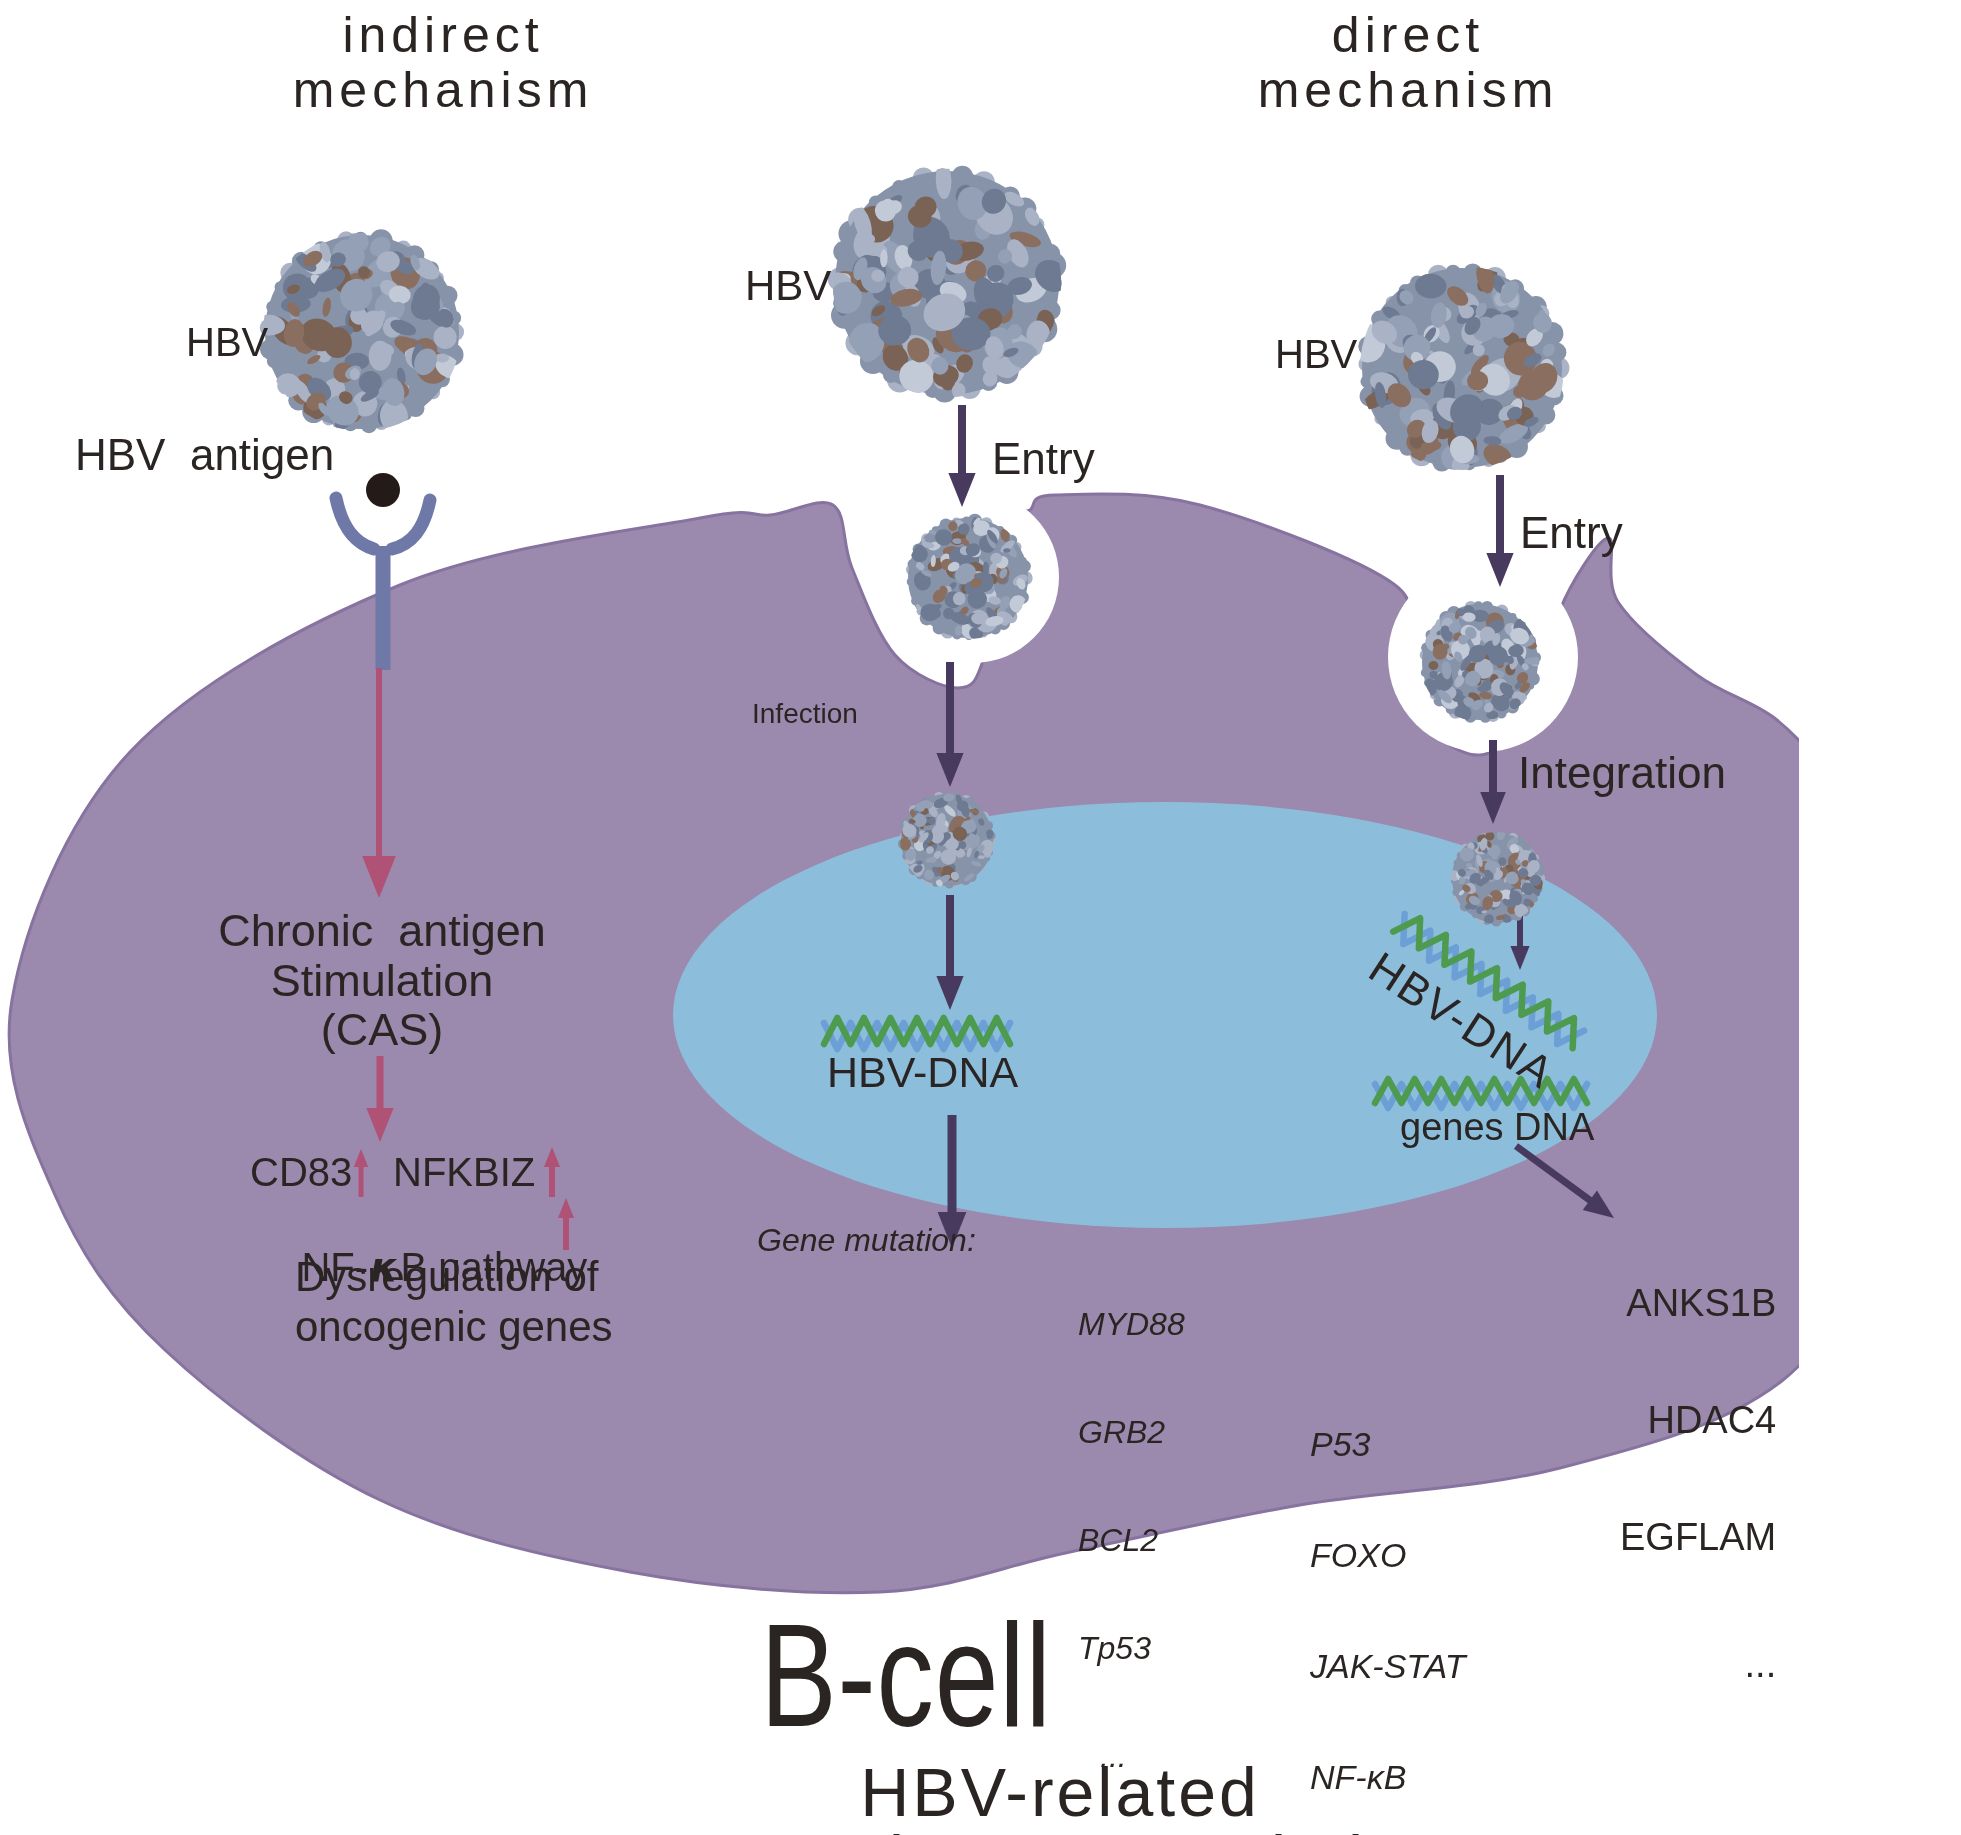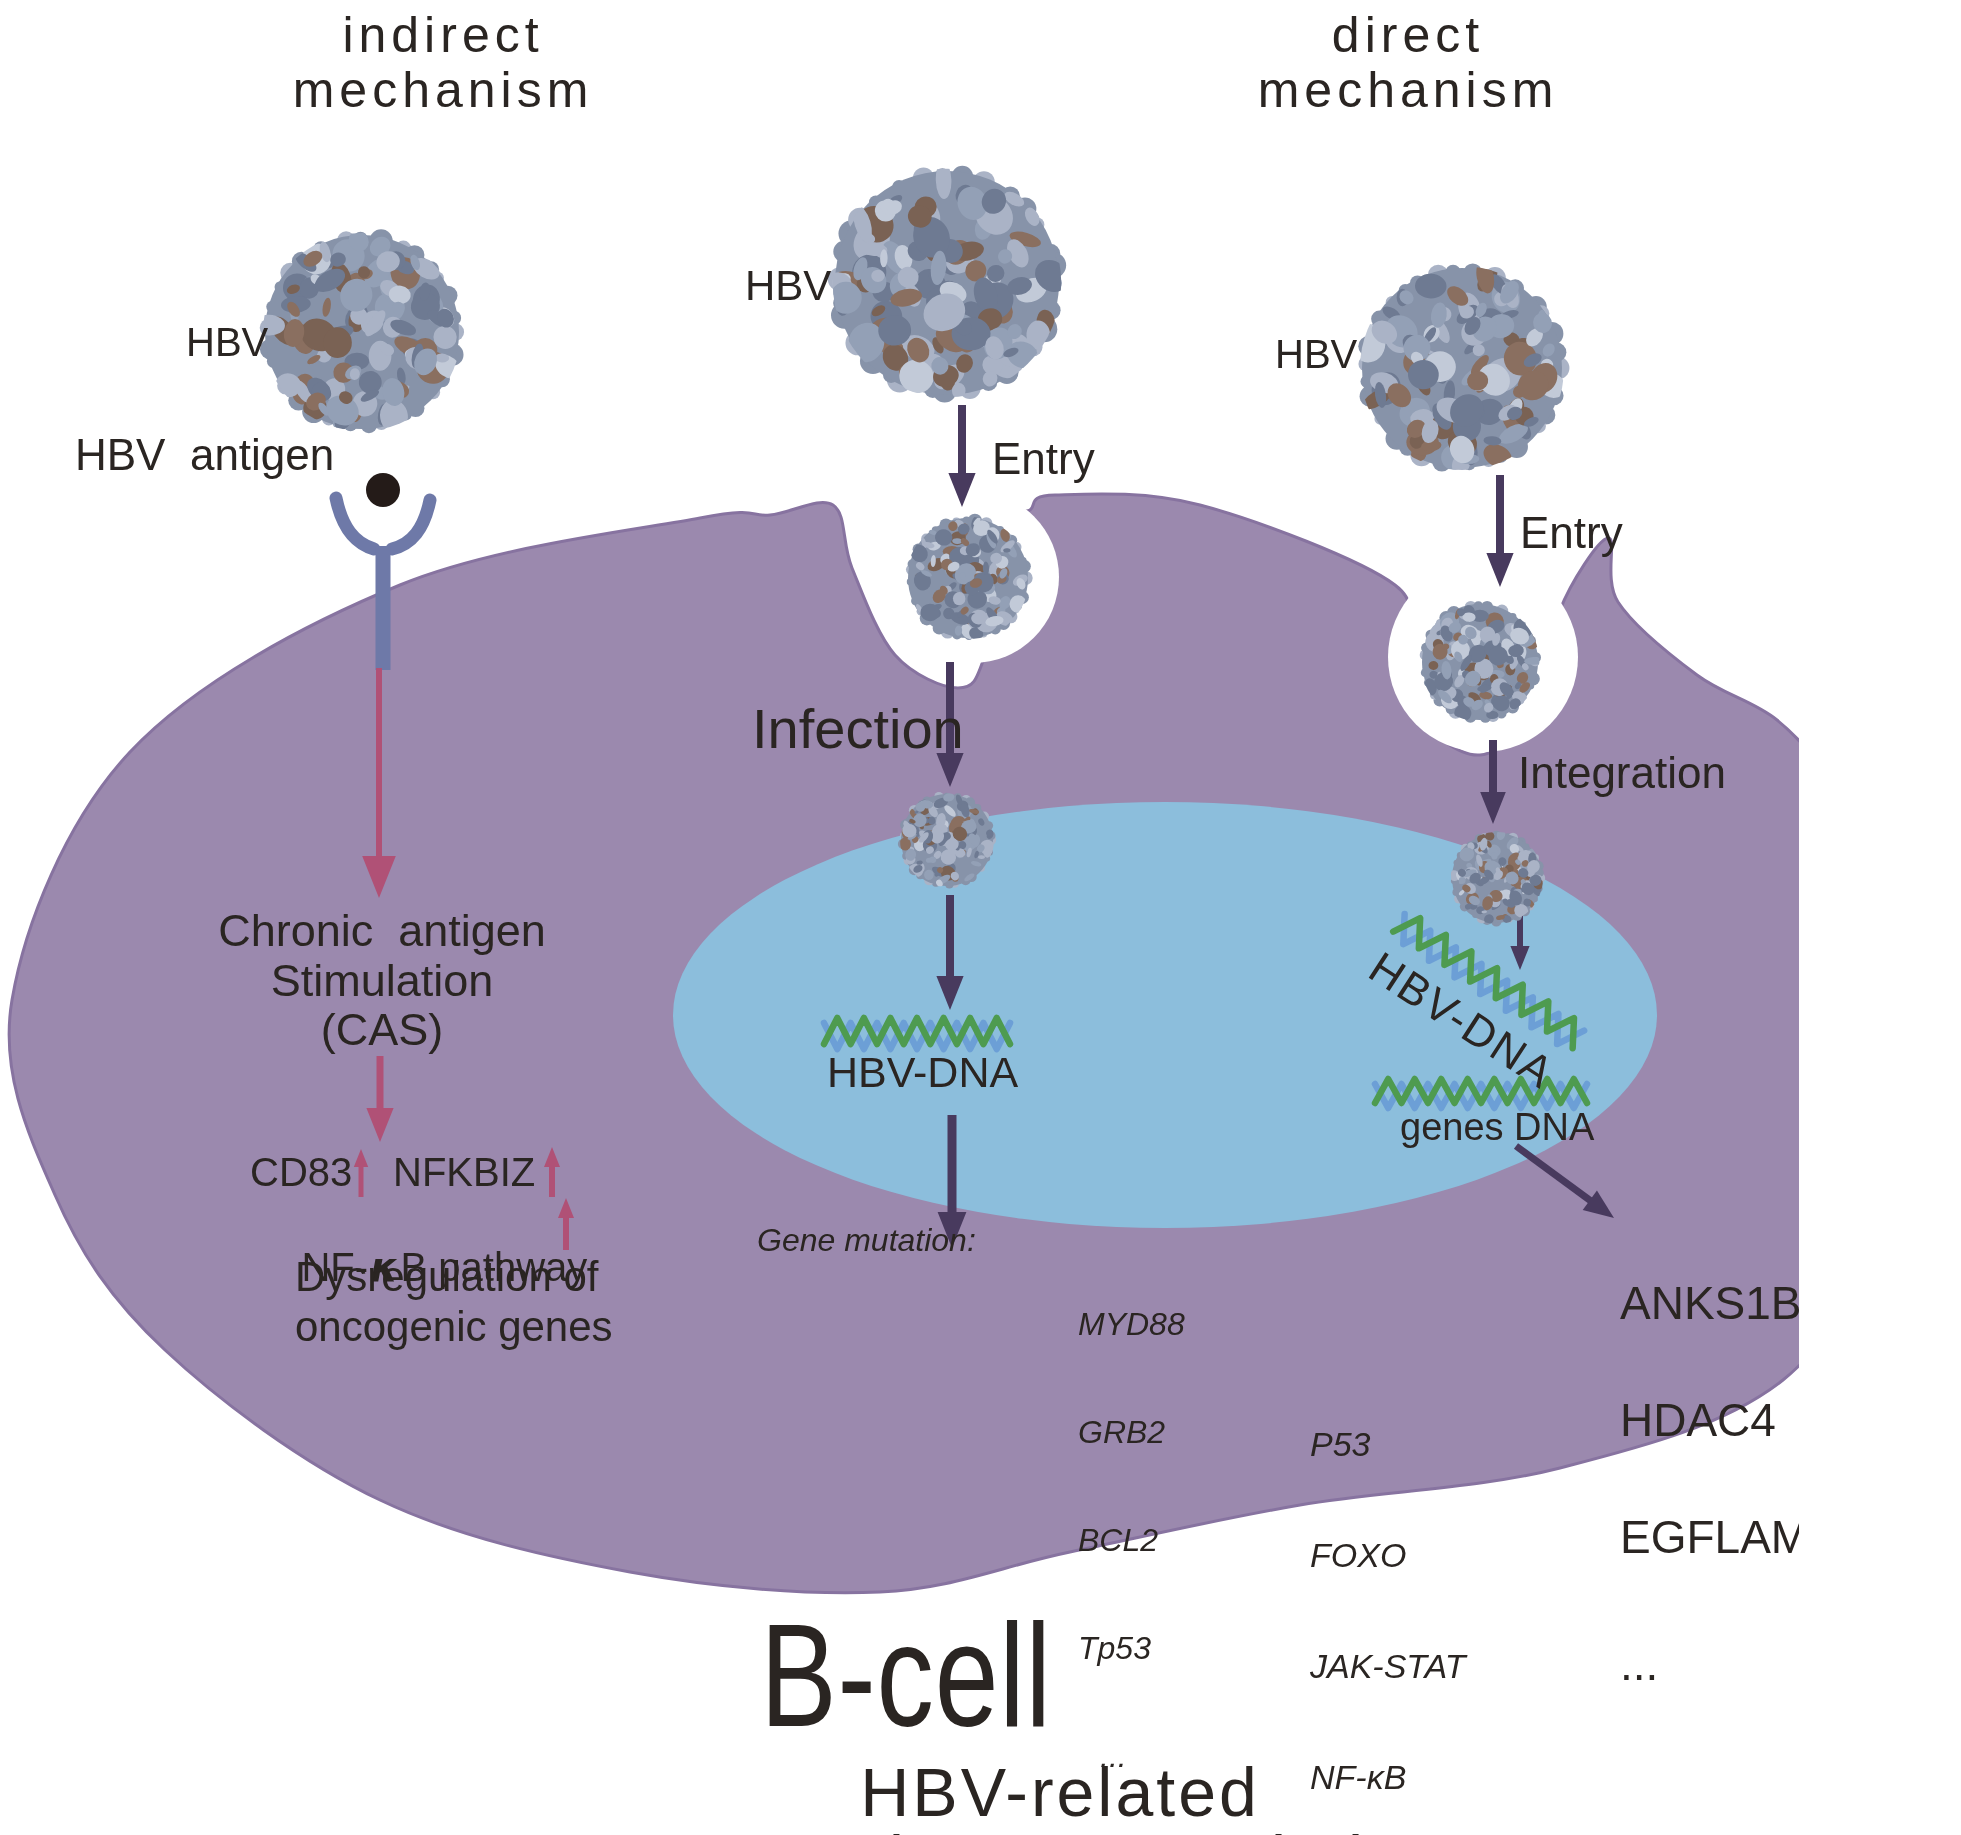--- a/index.html
+++ b/index.html
@@ -1153,21 +1153,21 @@
   <div class="lbl" style="left:250px;top:1150px;font-size:40px;">CD83</div>
   <div class="lbl" style="left:393px;top:1150px;font-size:40px;">NFKBIZ</div>
   <div class="lbl" style="left:257px;top:1200px;font-size:40px;">
     <span>NF-</span><span class="kappa">κ</span><span>B pathway</span>
   </div>
   <div class="lbl" style="left:248px;top:1252px;font-size:42px;line-height:1.18;margin-left:47px;">Dysregulation of
 oncogenic genes</div>
 
   <div class="lbl" style="left:745px;top:262px;font-size:42px;">HBV</div>
   <div class="lbl" style="left:992px;top:434px;font-size:44px;">Entry</div>
-  <div class="lbl" style="left:752px;top:698px;font-size:56px;">Infection</div>
+  <div class="lbl" style="left:752px;top:698px;font-size:28px;">Infection</div>
   <div class="lbl" style="left:827px;top:1048px;font-size:43px;">HBV-DNA</div>
   <div class="lbl" style="left:757px;top:1223px;font-size:32px;font-style:italic;">Gene mutation:</div>
   <div class="lbl italic-list" style="left:1078px;top:1234px;font-size:32px;line-height:36px;">
     <span class="gene-item">MYD88</span>
     <span class="gene-item">GRB2</span>
     <span class="gene-item">BCL2</span>
     <span class="gene-item">Tp53</span>
     <span class="gene-item pad-ellipsis">...</span>
   </div>
   <div class="lbl italic-list" style="left:1310px;top:1352px;font-size:34px;line-height:37px;">
@@ -1176,21 +1176,21 @@
     <span class="gene-item">JAK-STAT</span>
     <span class="gene-item">NF-κB</span>
     
   </div>
 
   <div class="lbl" style="left:1275px;top:332px;font-size:40px;">HBV</div>
   <div class="lbl" style="left:1520px;top:508px;font-size:44px;">Entry</div>
   <div class="lbl" style="left:1518px;top:748px;font-size:44px;">Integration</div>
   <div class="lbl" style="left:1462px;top:1020px;font-size:44px;letter-spacing:2px;transform:translate(-50%,-50%) rotate(33deg);">HBV-DNA</div>
   <div class="lbl" style="left:1400px;top:1106px;font-size:38px;">genes DNA</div>
-  <div class="lbl" style="left:1620px;top:1206px;font-size:46px;line-height:39px;">
+  <div class="lbl" style="left:1620px;top:1206px;font-size:38px;line-height:39px;text-align:right;">
     <span class="gene-item">ANKS1B</span>
     <span class="gene-item">HDAC4</span>
     <span class="gene-item">EGFLAM</span>
     <span class="gene-item" style="margin-top:10px;">...</span>
   </div>
 
   <div id="title-wrap" style="left:906px;top:1602px;">
     <span class="scale">B-cell</span>
   </div>
   <div id="subtitle" class="lbl center" style="left:1060px;top:1758px;">HBV-related Lymphomagenesis in B-cell</div>

